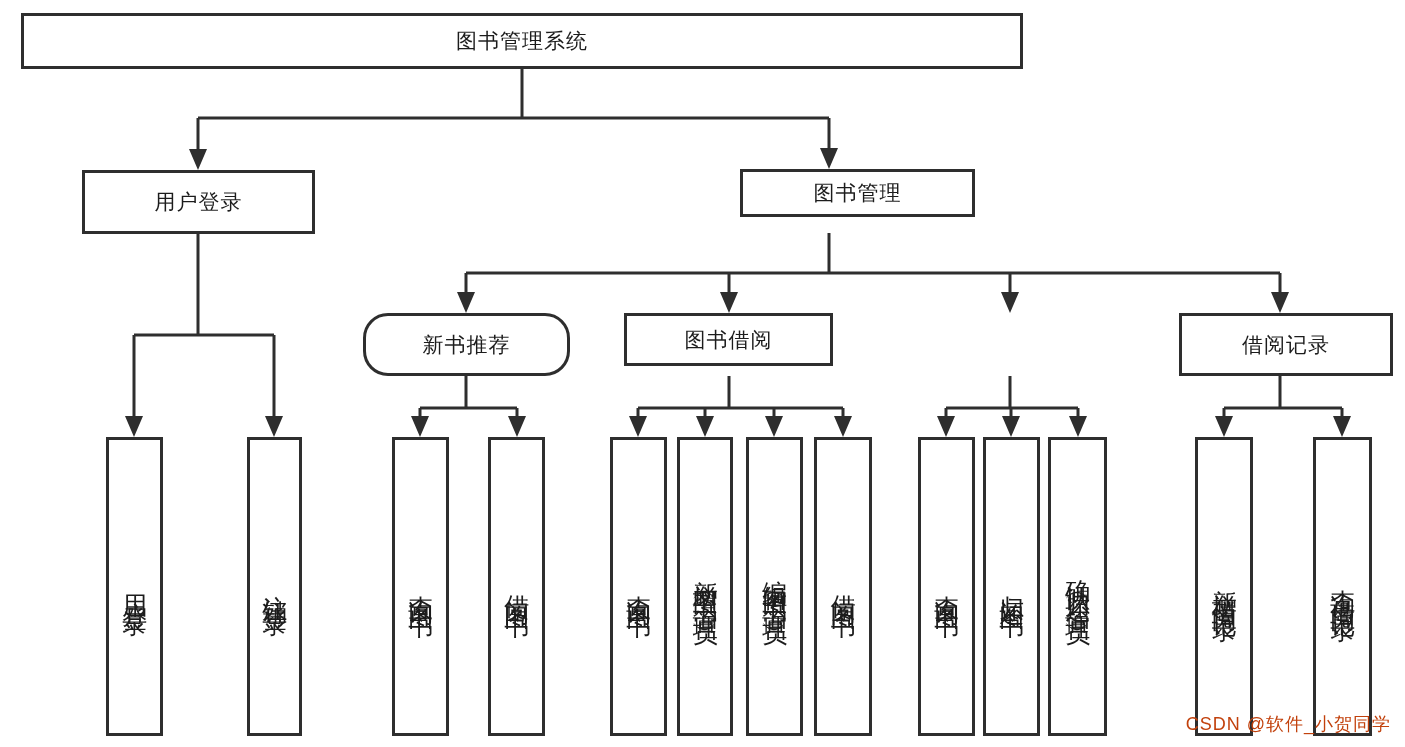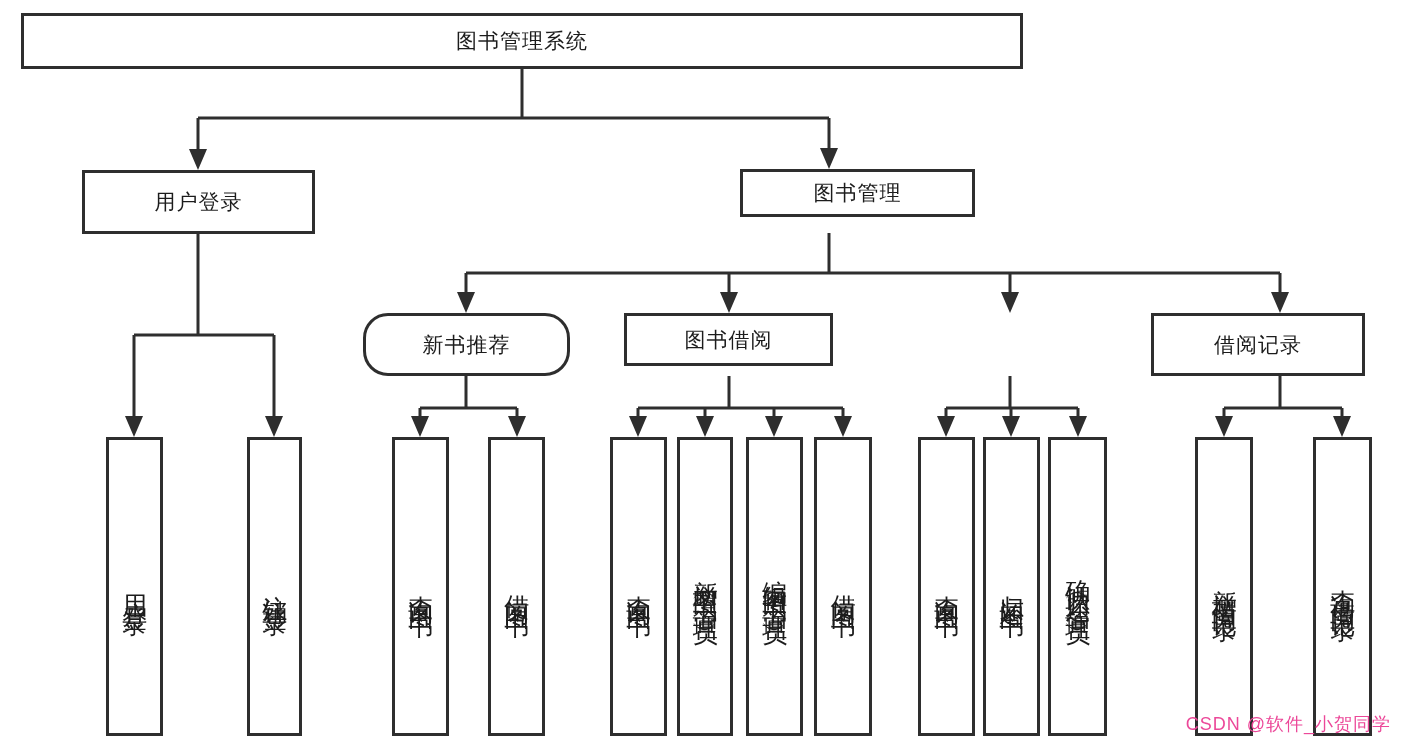--- a/index.html
+++ b/index.html
@@ -31,21 +31,21 @@
     line-height:1.1;
     white-space:nowrap;
   }
   .watermark{
     position:absolute;
     z-index:3;
     right:14px;
     bottom:11px;
     font-size:18px;
     letter-spacing:1px;
-    color:#ec4899;
+    color:#c2410c;
   }
 </style>
 </head>
 <body>
 
 <div class="stage">
 
   <svg class="wires" width="1405" height="747" viewBox="0 0 1405 747">
     <path d="M522 68 V118
              M198 118 H829
@@ -101,21 +101,21 @@
              M1342 437l-9 -21h18Z" fill="#2e2e2e" stroke="none"></path>
   </svg>
 
   <div class="node h" style="left:21px;top:13px;width:1002px;height:56px;">图书管理系统</div>
 
   <div class="node h" style="left:82px;top:170px;width:233px;height:64px;">用户登录</div>
   <div class="node h" style="left:740px;top:169px;width:235px;height:48px;">图书管理</div>
 
   <div class="node h" style="left:363px;top:313px;width:207px;height:63px;border-radius:25px;">新书推荐</div>
   <div class="node h" style="left:624px;top:313px;width:209px;height:53px;">图书借阅</div>
-  <div class="node h" style="left:1151px;top:313px;width:214px;height:63px;">借阅记录</div>
+  <div class="node h" style="left:1179px;top:313px;width:214px;height:63px;">借阅记录</div>
 
   <div class="node v" style="left:106px;top:437px;width:57px;height:299px;">
     <span class="vtxt">用户登录</span>
   </div>
   <div class="node v" style="left:247px;top:437px;width:55px;height:299px;">
     <span class="vtxt">注销登录</span>
   </div>
 
   <div class="node v" style="left:392px;top:437px;width:57px;height:299px;">
     <span class="vtxt">查询图书</span>

